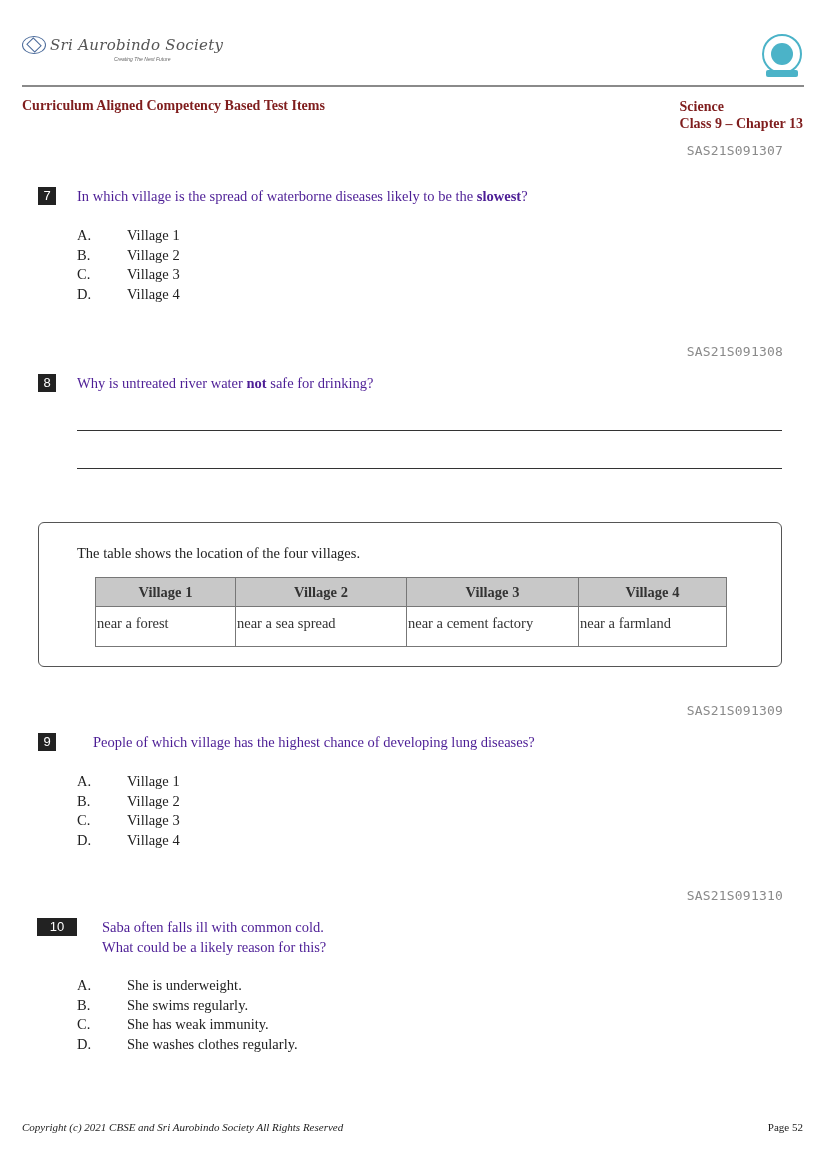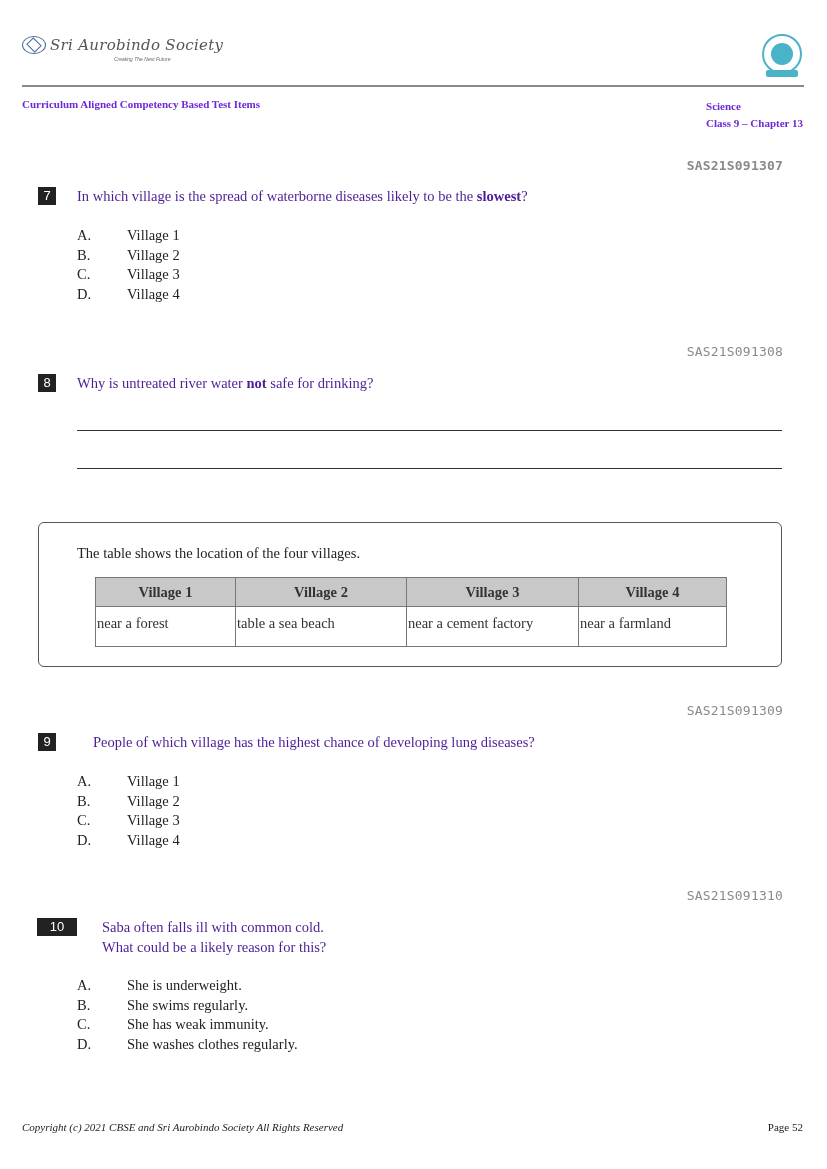--- a/index.html
+++ b/index.html
@@ -8,21 +8,21 @@
   .abs { position: absolute; }
   .logo-left { left: 22px; top: 36px; display: flex; align-items: flex-start; gap: 4px; }
   .logo-emblem { width: 22px; height: 16px; border: 1.5px solid #4a6a9a; border-radius: 50%; position: relative; }
   .logo-emblem::after { content: ""; position: absolute; left: 5px; top: 3px; width: 10px; height: 8px; border: 1px solid #4a6a9a; transform: rotate(45deg); }
   .logo-text { font-family: "DejaVu Serif", serif; font-style: italic; font-size: 15px; color: #555; letter-spacing: 0.3px; }
   .logo-tag { position: absolute; left: 92px; top: 20px; font-size: 5px; color: #666; font-style: italic; font-family: "Liberation Sans", sans-serif; white-space: nowrap; }
   .logo-right { left: 762px; top: 34px; width: 40px; height: 40px; border-radius: 50%; border: 2px solid #4bb3c8; box-sizing: border-box; display: flex; align-items: center; justify-content: center; }
   .logo-right .inner { width: 22px; height: 22px; border-radius: 50%; background: #4bb3c8; }
   .logo-ribbon { left: 766px; top: 70px; width: 32px; height: 7px; background: #4bb3c8; border-radius: 2px; }
   .header-rule { left: 22px; top: 85px; width: 782px; height: 2px; background: #8a8a8a; }
-  .hdr { font-weight: bold; color: #6d28d9; font-size: 11px; }
+  .hdr { font-weight: bold; color: #7f1d1d; font-size: 14px; }
   .hdr-left { left: 22px; top: 98px; }
   .hdr-right { right: 24px; top: 98px; line-height: 17px; }
   .code { right: 44px; font-family: "DejaVu Sans Mono", "Liberation Mono", monospace; font-size: 13px; color: #8a8a8a; letter-spacing: 0.2px; }
   .qnum { left: 38px; width: 18px; height: 18px; background: #222; color: #fff; font-size: 13px; text-align: center; line-height: 18px; font-family: "Liberation Sans", sans-serif; }
   .qnum.wide { width: 40px; left: 37px; }
   .qtext { left: 77px; font-size: 14.5px; color: #4c1d95; line-height: 20px; }
   .opts { left: 77px; font-size: 14.5px; line-height: 19.7px; }
   .opt { display: flex; }
   .opt .lt { width: 50px; }
   .answer-line { left: 77px; width: 705px; height: 1px; background: #333; }
@@ -46,21 +46,21 @@
     <div class="inner"></div>
   </div>
 <div class="abs logo-ribbon"></div>
 <div class="abs header-rule"></div>
 <div class="abs hdr hdr-left">Curriculum Aligned Competency Based Test Items</div>
 <div class="abs hdr hdr-right">
   <div>Science</div>
   <div>Class 9 – Chapter 13</div>
 </div>
 
-<div class="abs code" style="top:158px;font-weight:bold;">SAS21S091307</div>
+<div class="abs code" style="top:143px;">SAS21S091307</div>
 <div class="abs qnum" style="top:187px;">7</div>
 <div class="abs qtext" style="top:186px;">
   <span>In which village is the spread of waterborne diseases likely to be the </span><b>slowest</b><span>?</span>
 </div>
 <div class="abs opts" style="top:226px;">
   <div class="opt">
       <span class="lt">A.</span>
       <span>Village 1</span>
     </div>
   <div class="opt">
@@ -92,21 +92,21 @@
     <tr>
       <th style="width:139px;">Village 1</th>
       <th style="width:170px;">Village 2</th>
       <th style="width:171px;">Village 3</th>
       <th style="width:147px;">Village 4</th>
     </tr>
   </thead>
   <tbody>
     <tr>
       <td>near a forest</td>
-      <td>table a sea beach</td>
+      <td>near a sea spread</td>
       <td>near a cement factory</td>
       <td>near a farmland</td>
     </tr>
   </tbody>
 </table>
 
 <div class="abs code" style="top:703px;">SAS21S091309</div>
 <div class="abs qnum" style="top:733px;">9</div>
 <div class="abs qtext" style="top:732px;margin-left:16px;">People of which village has the highest chance of developing lung diseases?</div>
 <div class="abs opts" style="top:772px;">

